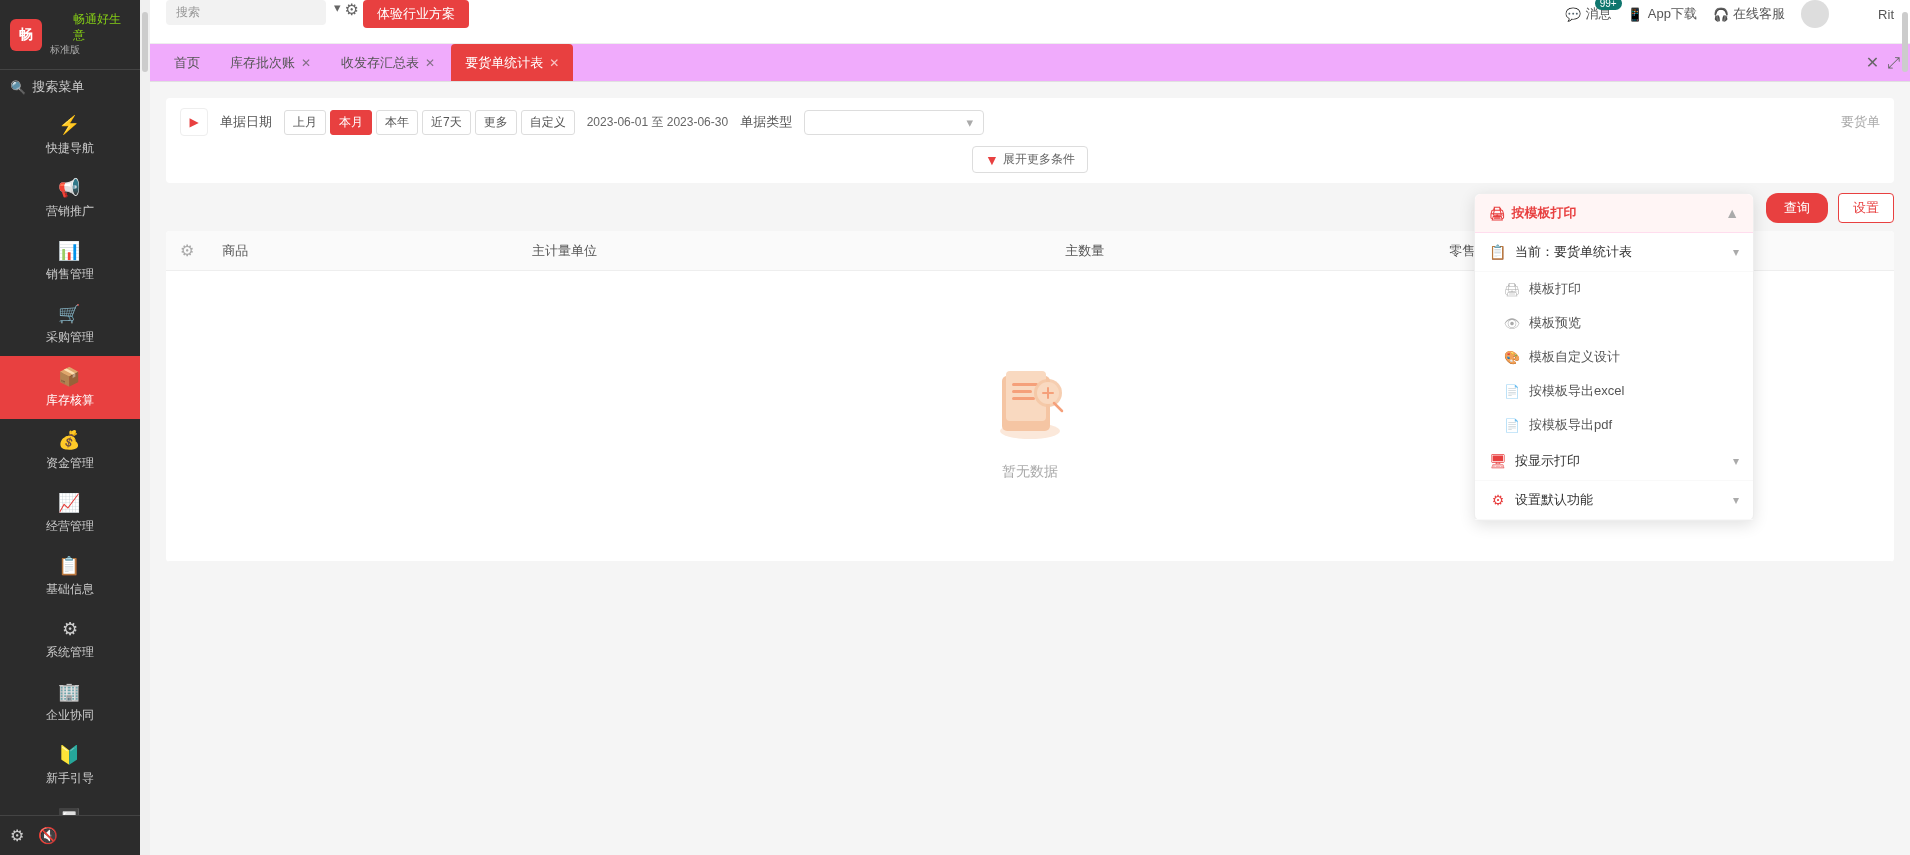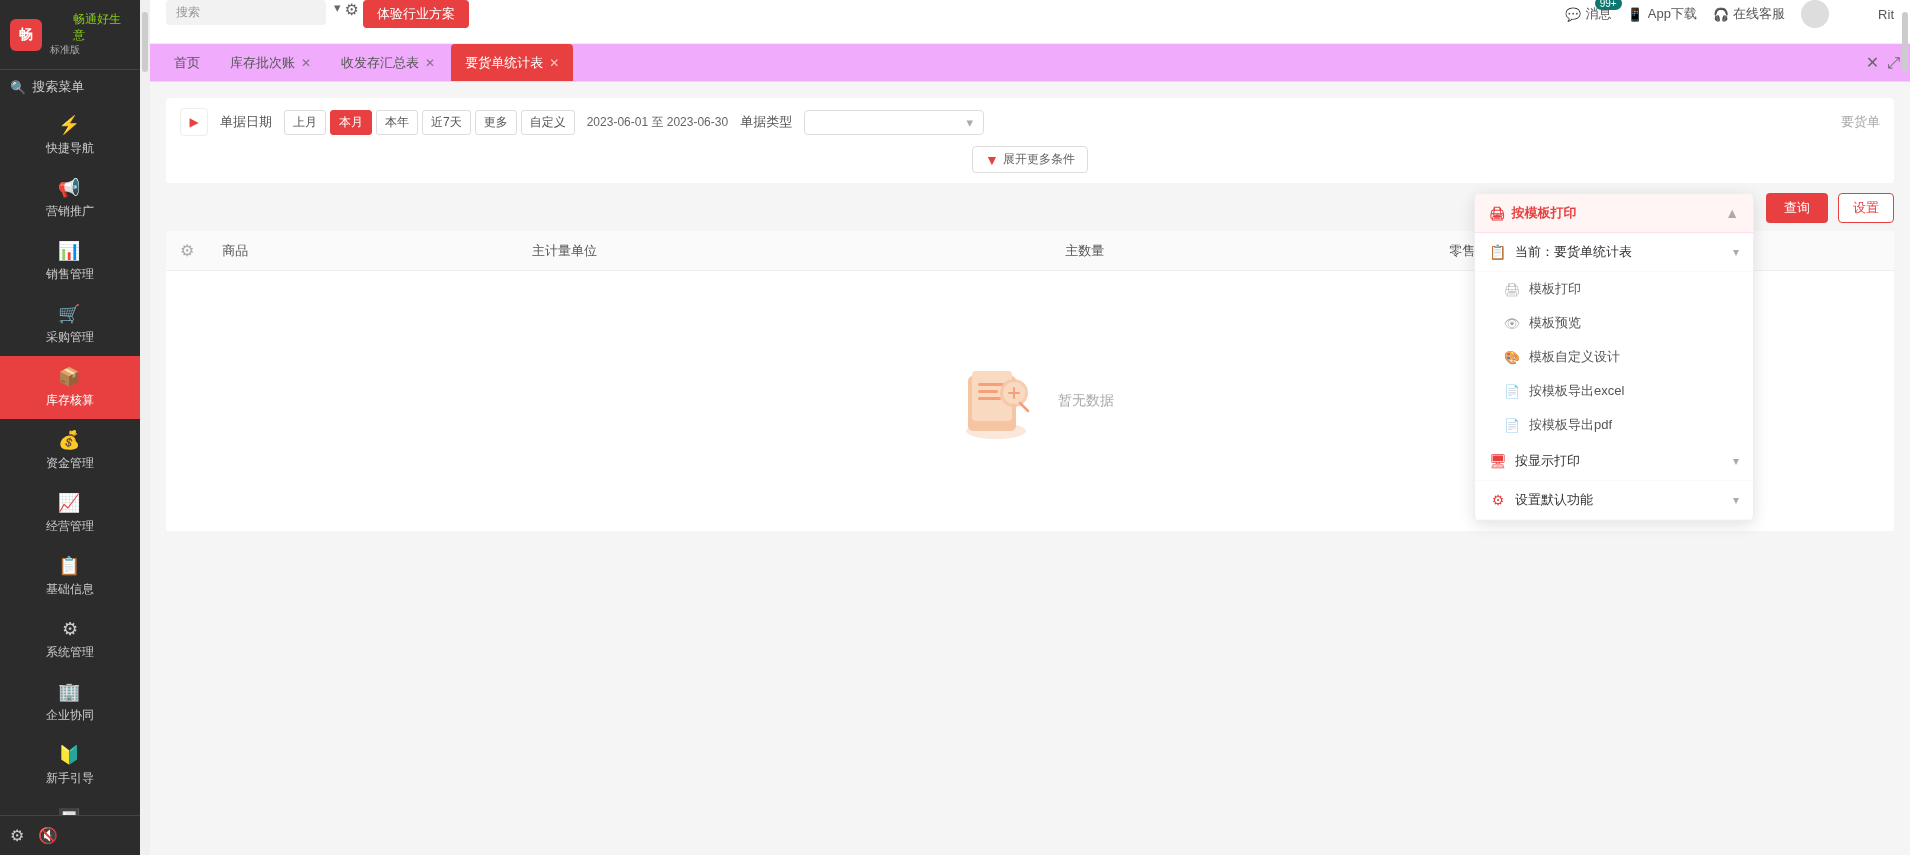--- a/index.html
+++ b/index.html
@@ -252,21 +252,21 @@
       border: none;
       cursor: pointer;
       color: #555;
       font-size: 13px;
       padding: 4px 8px;
     }
     .toolbar-btn-primary {
       background: #e84040;
       color: #fff;
       border: none;
-      border-radius: 4px;
+      border-radius: 12px;
       padding: 6px 18px;
       font-size: 13px;
       cursor: pointer;
     }
     .toolbar-btn-outline {
       background: #fff;
       color: #e84040;
       border: 1px solid #e84040;
       border-radius: 4px;
       padding: 5px 14px;
@@ -301,23 +301,23 @@
       background: none;
       border: none;
       cursor: pointer;
       font-size: 16px;
       color: #aaa;
     }
 
     
     .empty-state {
       display: flex;
-      flex-direction: row;
-      align-items: center;
-      justify-content: center;
+      flex-direction: column;
+      align-items: center;
+      justify-content: flex-start;
       padding: 80px 0;
       color: #aaa;
       font-size: 14px;
       gap: 12px;
     }
     .empty-icon {
       width: 100px;
       height: 100px;
     }
 

